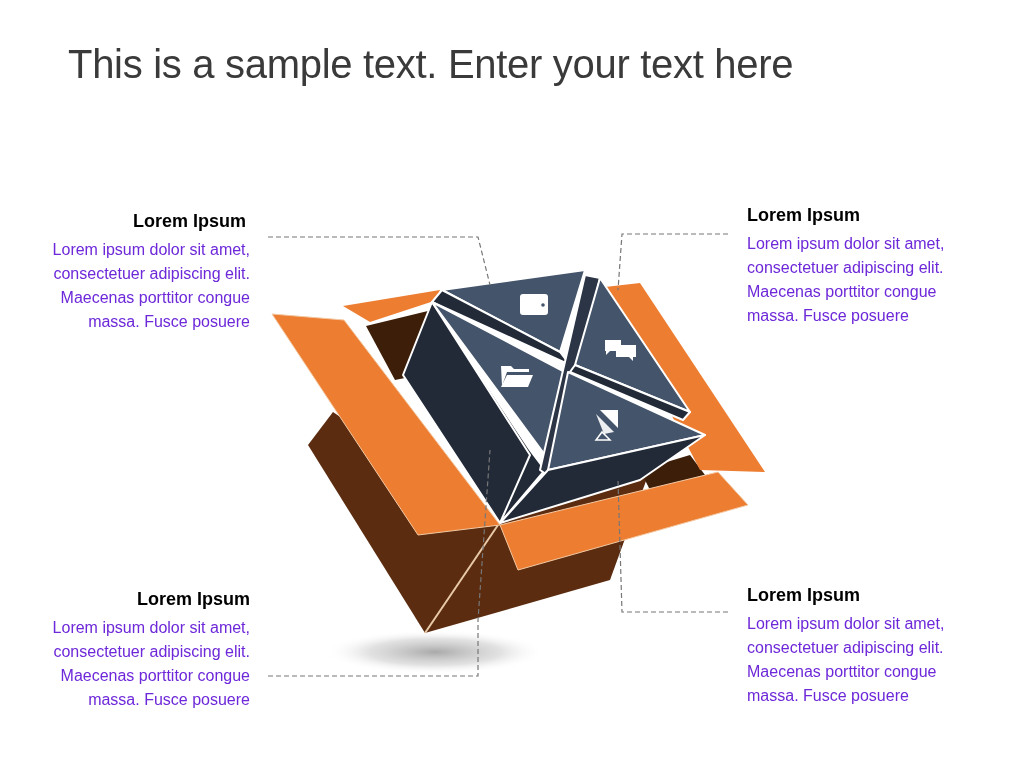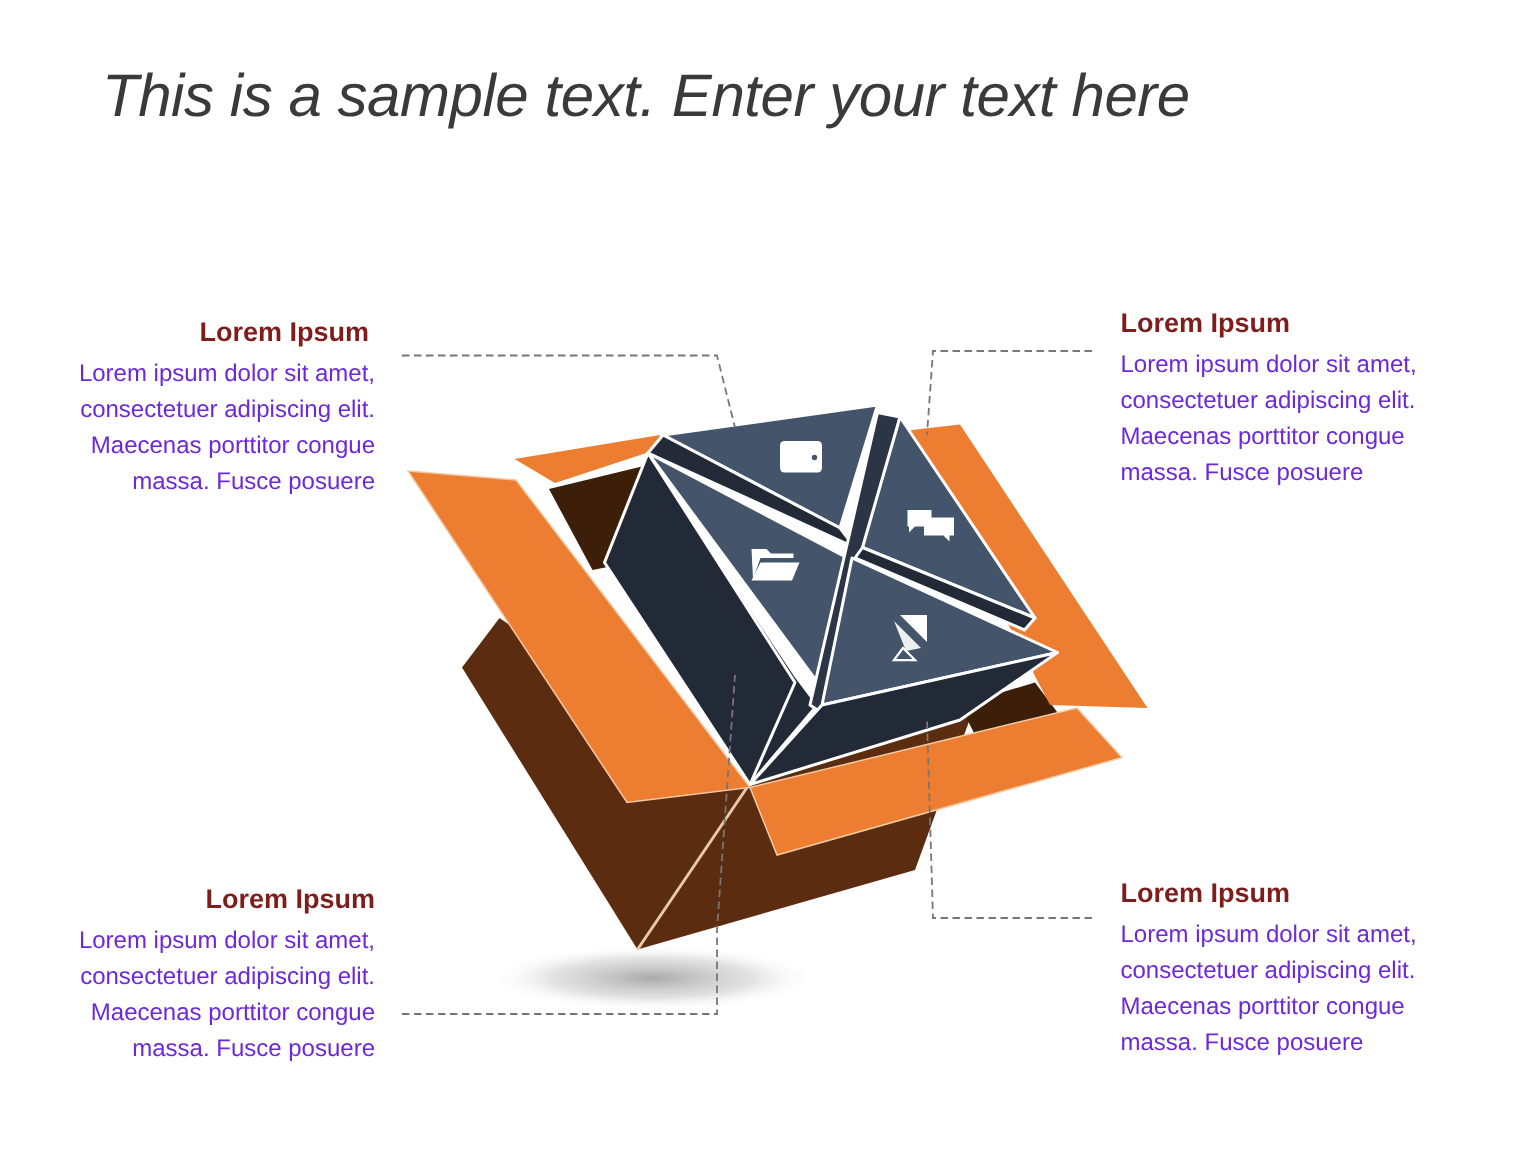--- a/index.html
+++ b/index.html
@@ -4,25 +4,24 @@
   <style>
     html, body { margin: 0; padding: 0; }
     body {
       width: 1024px; height: 768px; background: #ffffff; position: relative; overflow: hidden;
       font-family: "Liberation Sans", "DejaVu Sans", sans-serif;
     }
     .title {
       position: absolute; left: 68px; top: 42px; margin: 0;
       font-size: 40px; font-weight: normal; color: #3a3a3a; letter-spacing: -0.3px;
       white-space: nowrap;
-      font-style: italic;
     }
     .block { position: absolute; width: 250px; }
     .block .heading {
-      font-size: 18px; font-weight: bold; color: #7f1d1d; margin: 0 0 6px 0; line-height: 22px;
+      font-size: 18px; font-weight: bold; color: #000000; margin: 0 0 6px 0; line-height: 22px;
     }
     .block .body {
       font-size: 16px; color: #6d28d9; line-height: 24px; margin: 0;
     }
     .block .body span { display: block; white-space: nowrap; }
     .block.left { text-align: right; }
     .block.right { text-align: left; }
     #block-tl { left: 0px; top: 210px; }
     #block-tl .heading { padding-right: 4px; }
     #block-tr { left: 747px; top: 204px; }

